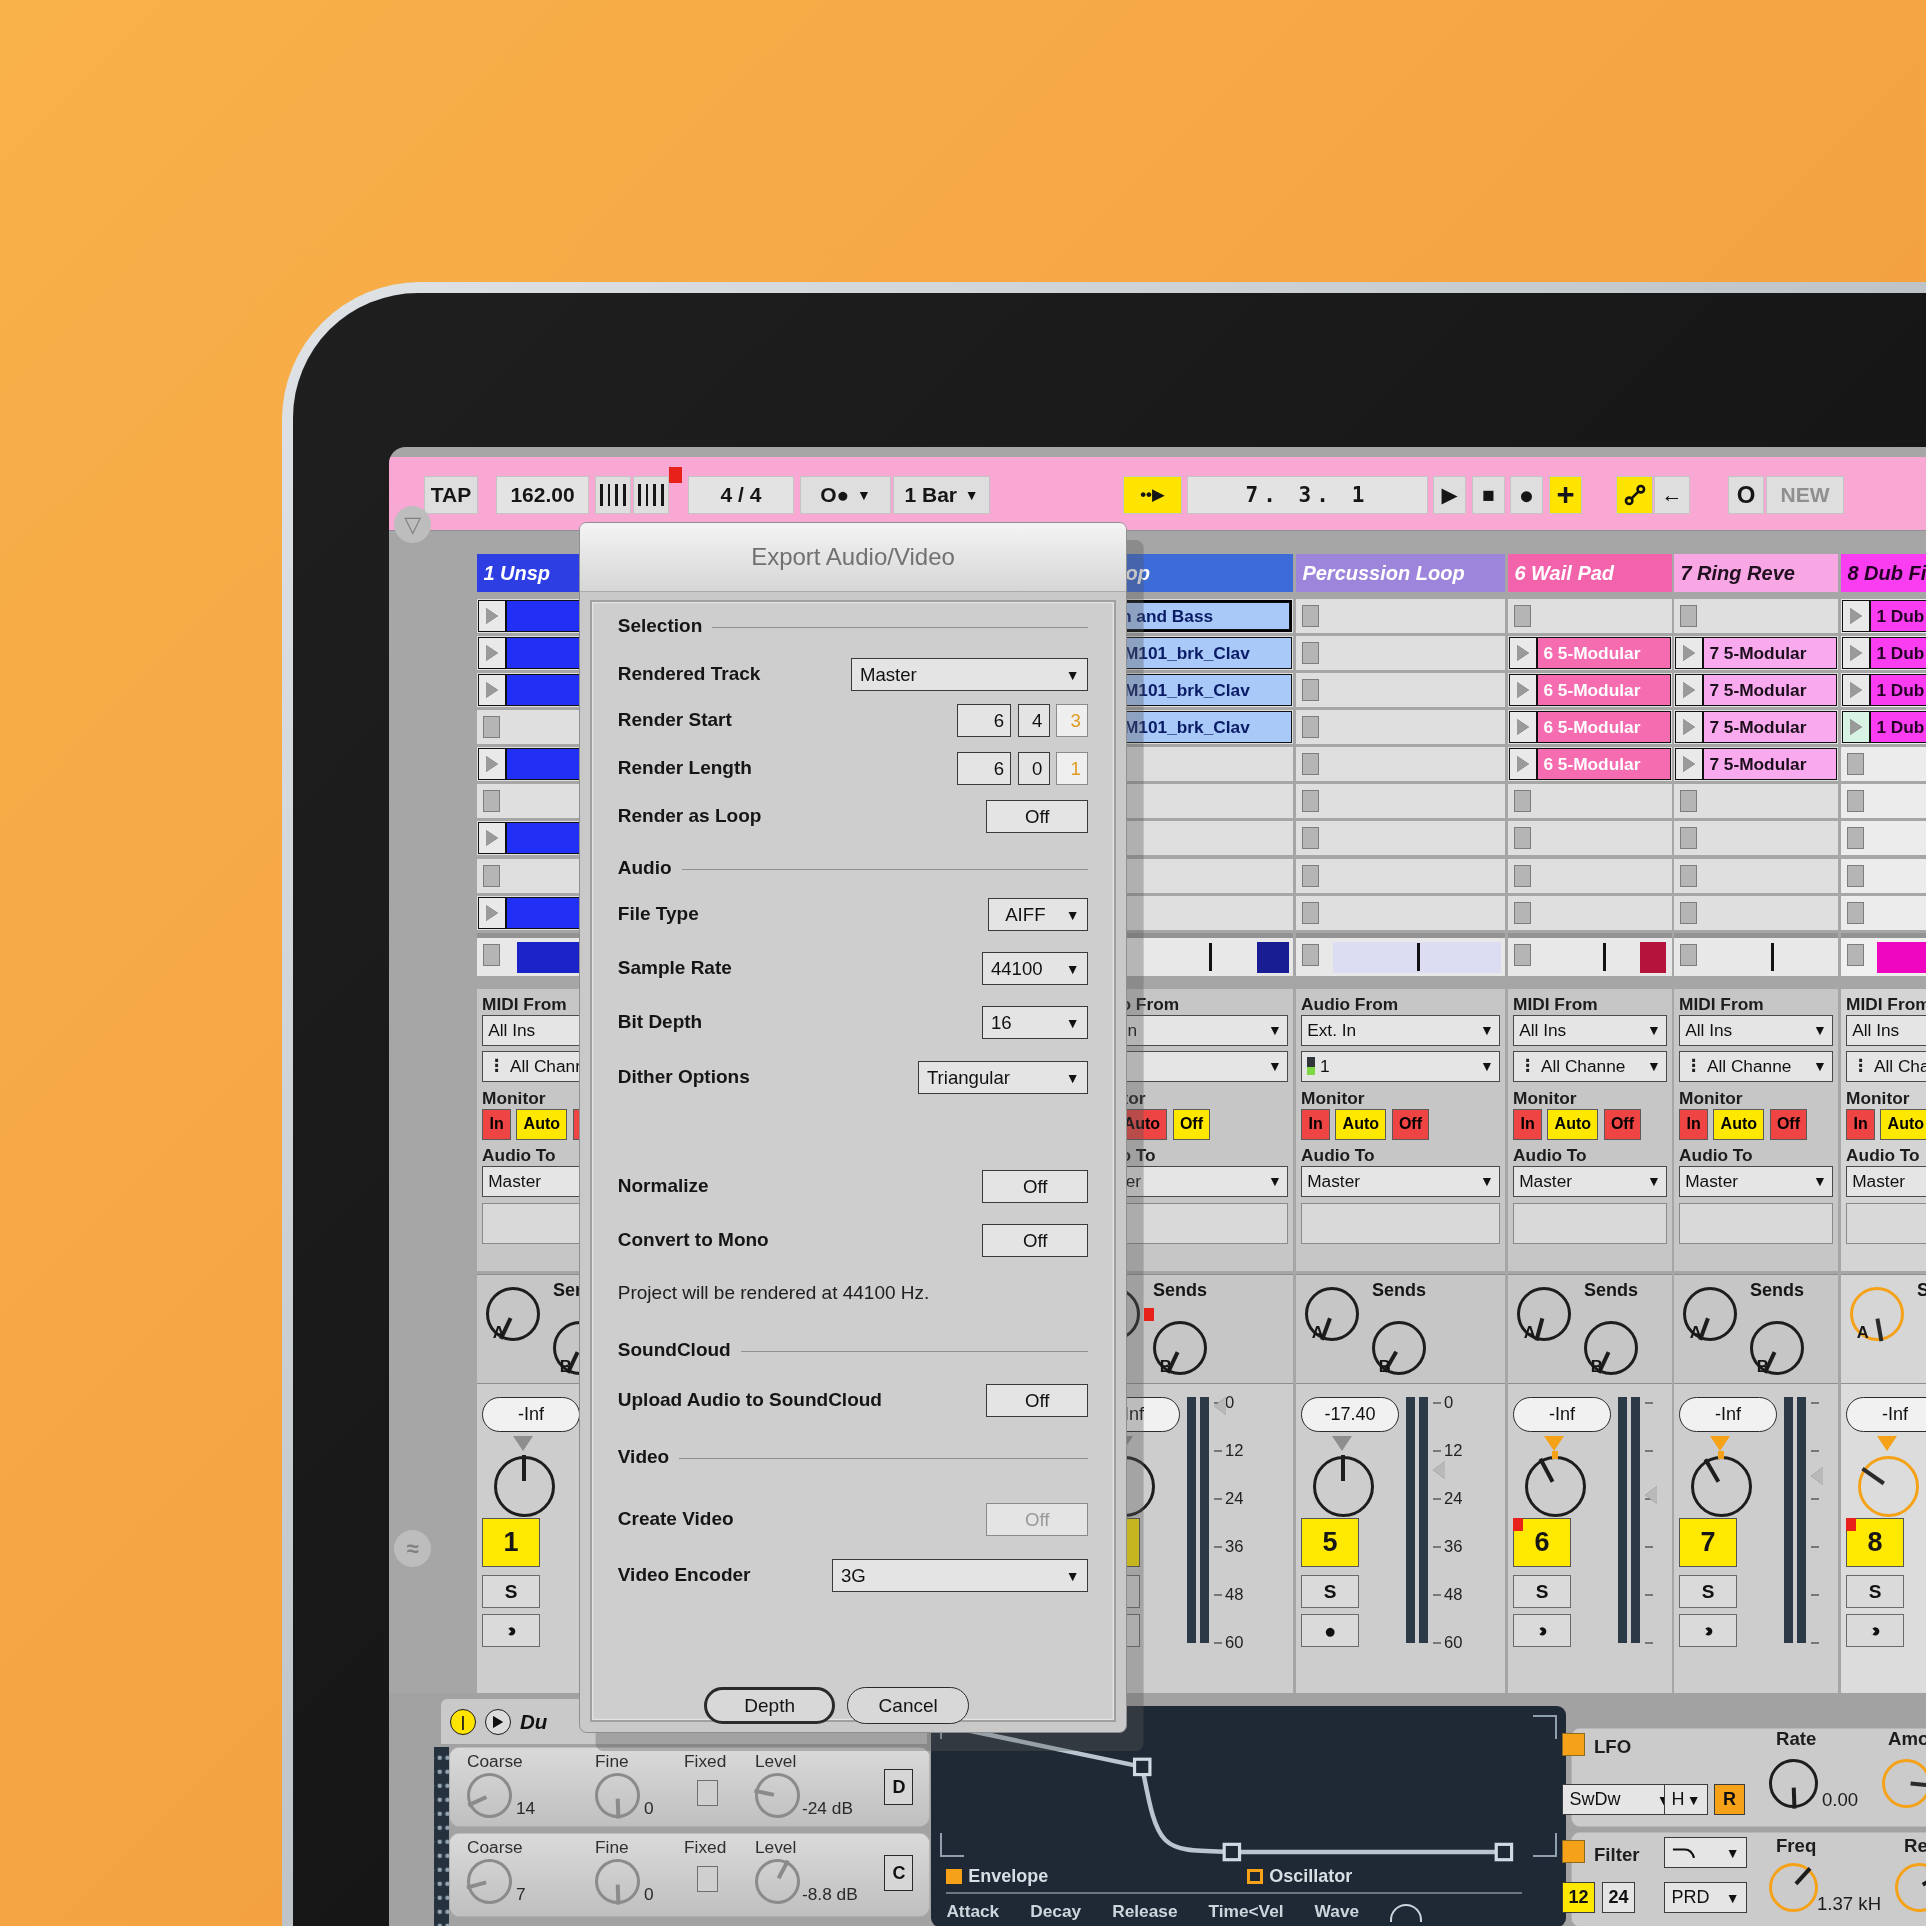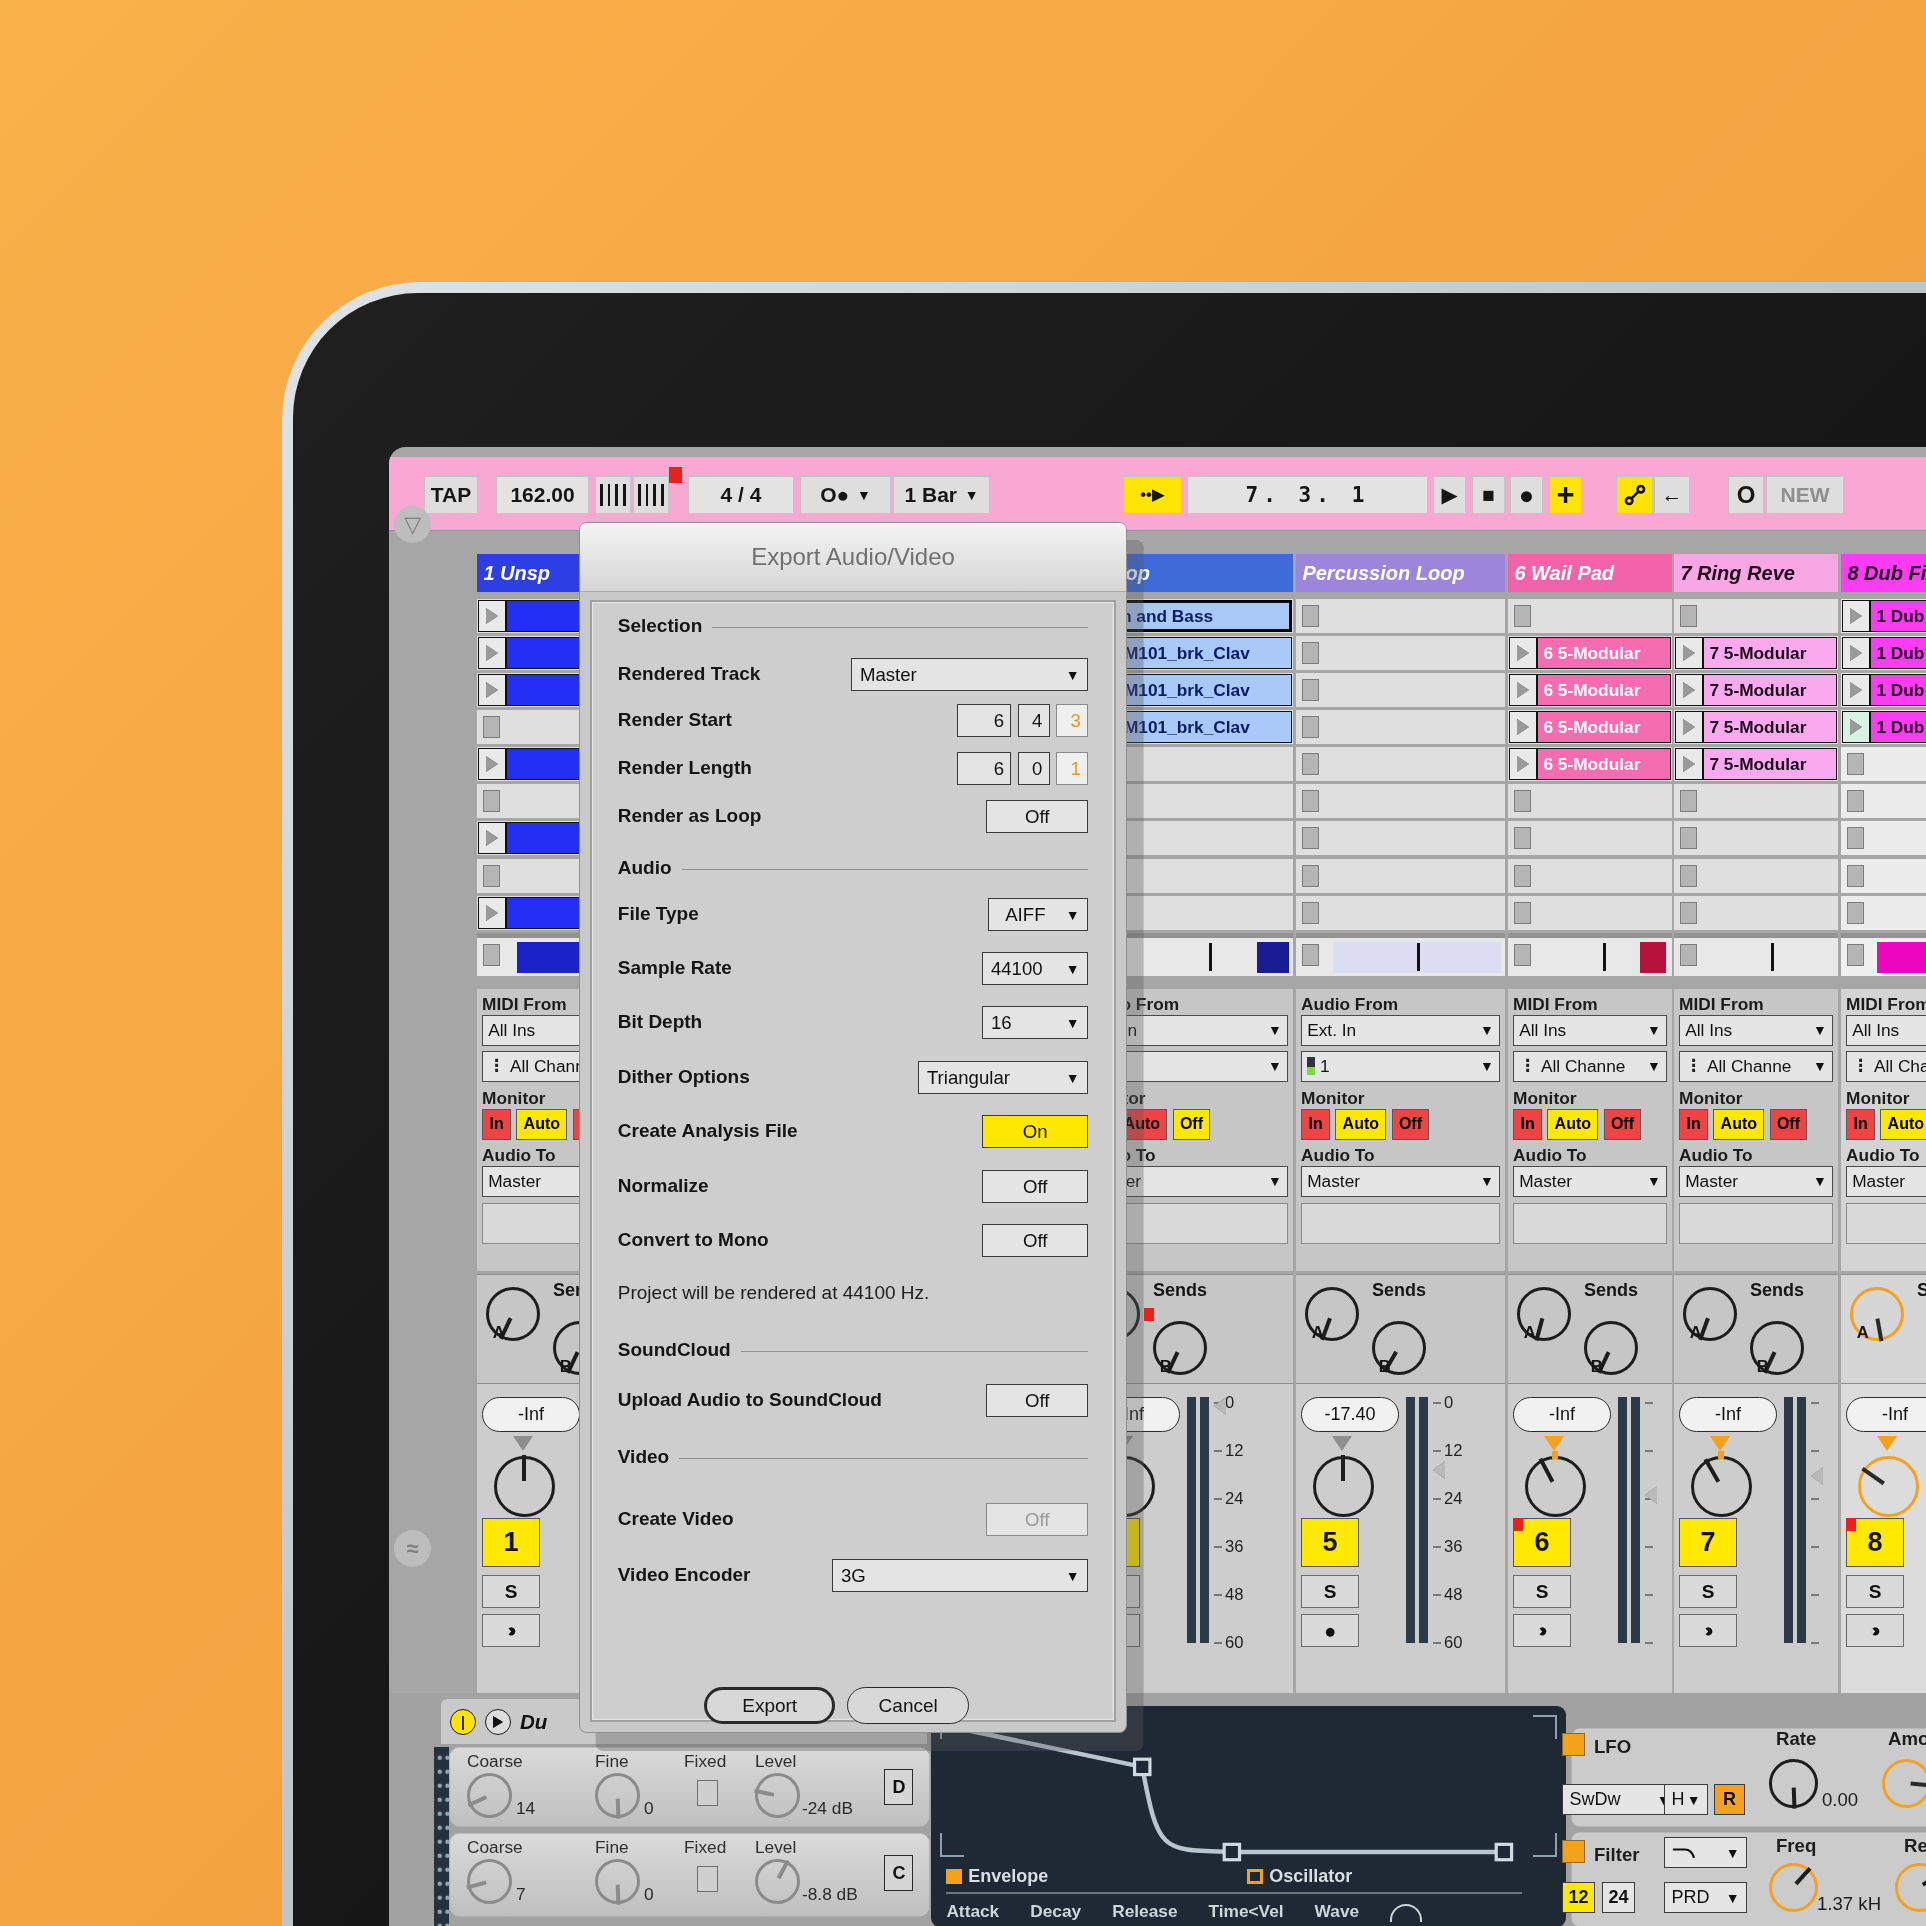--- a/index.html
+++ b/index.html
@@ -1178,24 +1178,20 @@
             <span class="ddar">▼</span>
           </div>
       </div>
       <div class="drow" style="top:459px;">
         <span class="dlabel">Dither Options</span>
         <div class="dctl" style="right:0;width:170px;">
             <span>Triangular</span>
             <span class="ddar">▼</span>
           </div>
       </div>
-      <div class="drow" style="top:513px;">
-        <span class="dlabel">Create Analysis File</span>
-        <div class="dctl center yellow" style="right:0;width:106px;">On</div>
-      </div>
       <div class="drow" style="top:568px;">
         <span class="dlabel">Normalize</span>
         <div class="dctl center" style="right:0;width:106px;">Off</div>
       </div>
       <div class="drow" style="top:622px;">
         <span class="dlabel">Convert to Mono</span>
         <div class="dctl center" style="right:0;width:106px;">Off</div>
       </div>
 
       <div class="dnote" style="top:680px;">Project  will be rendered at 44100 Hz.</div>
@@ -1220,19 +1216,19 @@
         <div class="dctl center grayed" style="right:0;width:102px;">Off</div>
       </div>
       <div class="drow" style="top:957px;">
         <span class="dlabel">Video Encoder</span>
         <div class="dctl" style="right:0;width:256px;">
             <span>3G</span>
             <span class="ddar">▼</span>
           </div>
       </div>
 
-      <div class="pillbtn primary" style="left:112px;top:1085px;width:131px;">Export</div>
+      <div class="pillbtn primary" style="left:112px;top:1085px;width:131px;">Depth</div>
       <div class="pillbtn" style="left:255px;top:1085px;width:122px;">Cancel</div>
     </div>
   </div>
 
 </div>
 
 
 </body></html>

